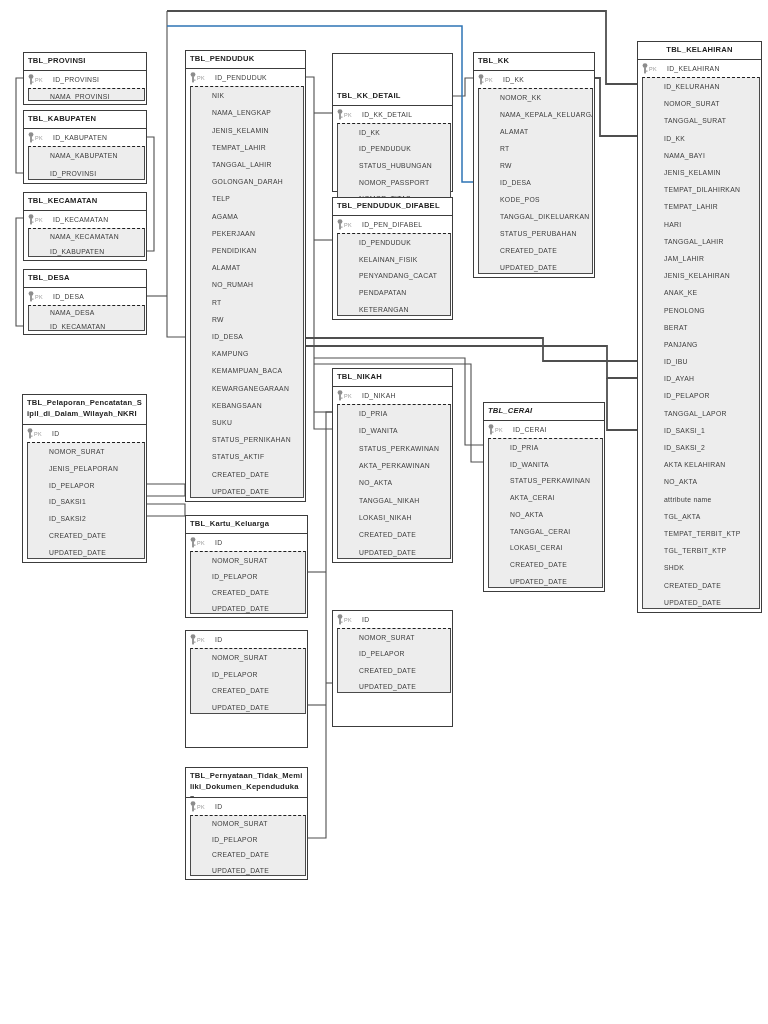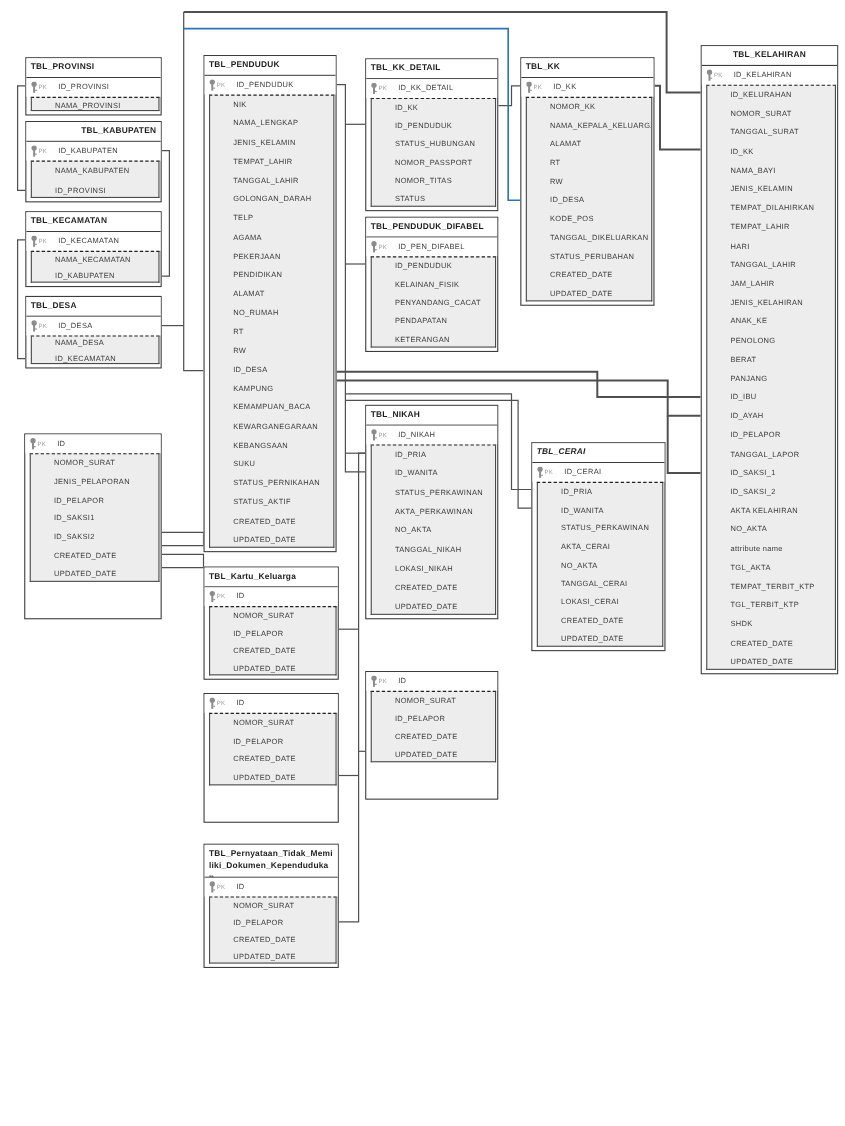--- a/index.html
+++ b/index.html
@@ -59,21 +59,21 @@
               <rect x="3.9" y="7.6" width="1.6" height="1" fill="#8c8c8c"></rect>
             </svg></span>
           <span class="pk-badge">PK</span>
           <span class="pk-name">ID_PROVINSI</span>
         </div>
         <div class="attrs" style="height: 13px;">
           <div class="attr-row" style="height: 14px;">NAMA_PROVINSI</div>
         </div>
       </div>
       <div class="tbl" style="left: 23px; top: 110px; width: 124px; height: 74px;">
-        <div class="tbl-title" style="height: 18px; text-align: right;">TBL_KABUPATEN</div>
+        <div class="tbl-title" style="height: 18px;">TBL_KABUPATEN</div>
         <div class="pk-row" style="height: 17px;">
           <span class="key-ic"><svg width="6" height="11" viewBox="0 0 6 11">
               <circle cx="3" cy="2.6" r="2.4" fill="#8c8c8c"></circle>
               <rect x="2.1" y="4.4" width="1.8" height="6" fill="#8c8c8c"></rect>
               <rect x="3.9" y="7.6" width="1.6" height="1" fill="#8c8c8c"></rect>
             </svg></span>
           <span class="pk-badge">PK</span>
           <span class="pk-name">ID_KABUPATEN</span>
         </div>
         <div class="attrs" style="height: 34px;">
@@ -107,20 +107,21 @@
             </svg></span>
           <span class="pk-badge">PK</span>
           <span class="pk-name">ID_DESA</span>
         </div>
         <div class="attrs" style="height: 26px;">
           <div class="attr-row" style="height: 13.5px;">NAMA_DESA</div>
           <div class="attr-row" style="height: 13.5px;">ID_KECAMATAN</div>
         </div>
       </div>
       <div class="tbl" style="left: 22px; top: 394px; width: 125px; height: 169px;">
+        <div class="tbl-title" style="height: 30px;">TBL_Pelaporan_Pencatatan_Sipil_di_Dalam_Wilayah_NKRI</div>
         <div class="pk-row" style="height: 17px;">
           <span class="key-ic"><svg width="6" height="11" viewBox="0 0 6 11">
               <circle cx="3" cy="2.6" r="2.4" fill="#8c8c8c"></circle>
               <rect x="2.1" y="4.4" width="1.8" height="6" fill="#8c8c8c"></rect>
               <rect x="3.9" y="7.6" width="1.6" height="1" fill="#8c8c8c"></rect>
             </svg></span>
           <span class="pk-badge">PK</span>
           <span class="pk-name">ID</span>
         </div>
         <div class="attrs" style="height: 117px;">
@@ -218,21 +219,21 @@
           <span class="pk-name">ID</span>
         </div>
         <div class="attrs" style="height: 61px;">
           <div class="attr-row" style="height: 15.5px;">NOMOR_SURAT</div>
           <div class="attr-row" style="height: 15.5px;">ID_PELAPOR</div>
           <div class="attr-row" style="height: 15.5px;">CREATED_DATE</div>
           <div class="attr-row" style="height: 15.5px;">UPDATED_DATE</div>
         </div>
       </div>
       <div class="tbl" style="left: 332px; top: 53px; width: 121px; height: 139px;">
-        <div class="tbl-title" style="height: 18px;">TBL_KK_DETAIL</div>
+        <div class="tbl-title" style="height: 18px; margin-top: 34px;">TBL_KK_DETAIL</div>
         <div class="pk-row" style="height: 17px;">
           <span class="key-ic"><svg width="6" height="11" viewBox="0 0 6 11">
               <circle cx="3" cy="2.6" r="2.4" fill="#8c8c8c"></circle>
               <rect x="2.1" y="4.4" width="1.8" height="6" fill="#8c8c8c"></rect>
               <rect x="3.9" y="7.6" width="1.6" height="1" fill="#8c8c8c"></rect>
             </svg></span>
           <span class="pk-badge">PK</span>
           <span class="pk-name">ID_KK_DETAIL</span>
         </div>
         <div class="attrs" style="height: 99px;">

